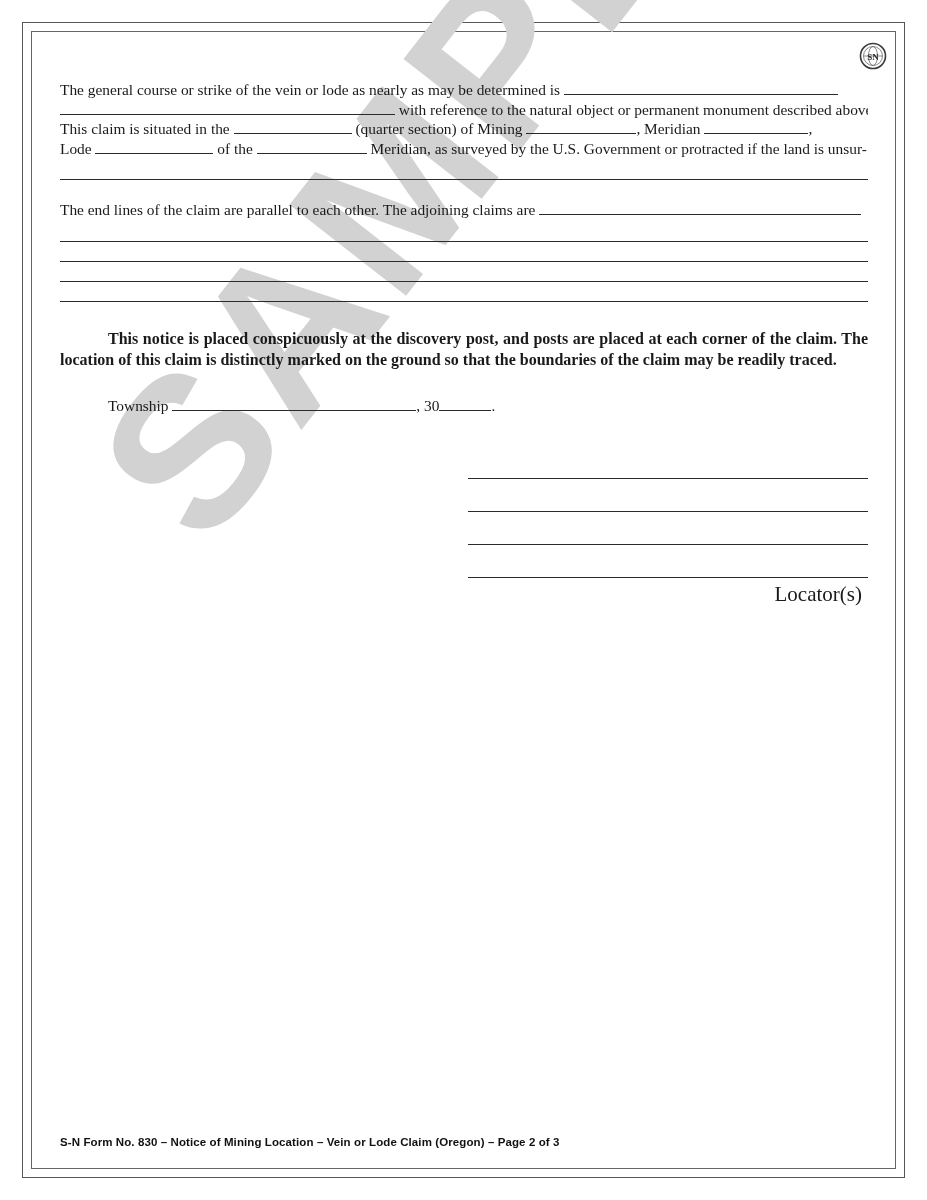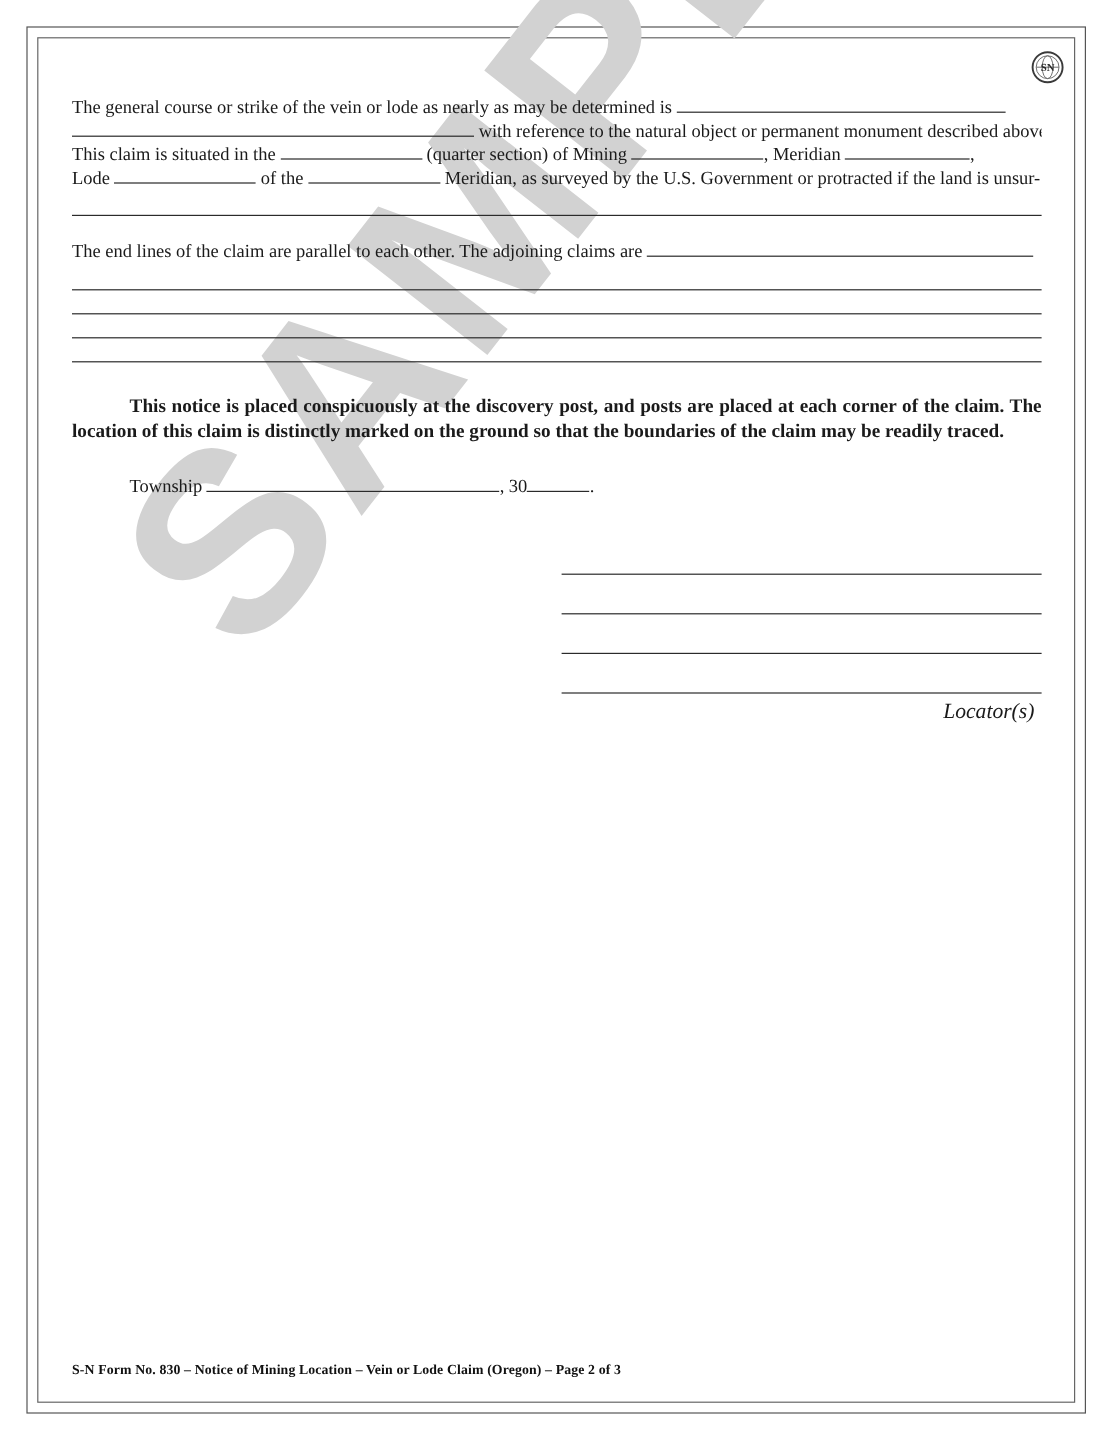--- a/index.html
+++ b/index.html
@@ -125,31 +125,30 @@
     margin-top: 30px;
     margin-left: 408px;
     width: 400px;
   }
   .sig-line {
     border-bottom: 1px solid #2b2b2b;
     height: 32px;
   }
   .sig-label {
     text-align: right;
-    font-size: 18px;
+    font-size: 21px;
     margin-top: 4px;
     padding-right: 6px;
-    font-style: italic;
   }
 
   .footer {
     position: absolute;
     left: 60px;
     bottom: 52px;
-    font-family: Liberation Serif, serif;
+    font-family: Liberation Sans, sans-serif;
     font-size: 11.5px;
     font-weight: bold;
     color: #111;
     letter-spacing: 0.1px;
   }
 </style>
 </head>
 <body>
 
 <div id="page">

